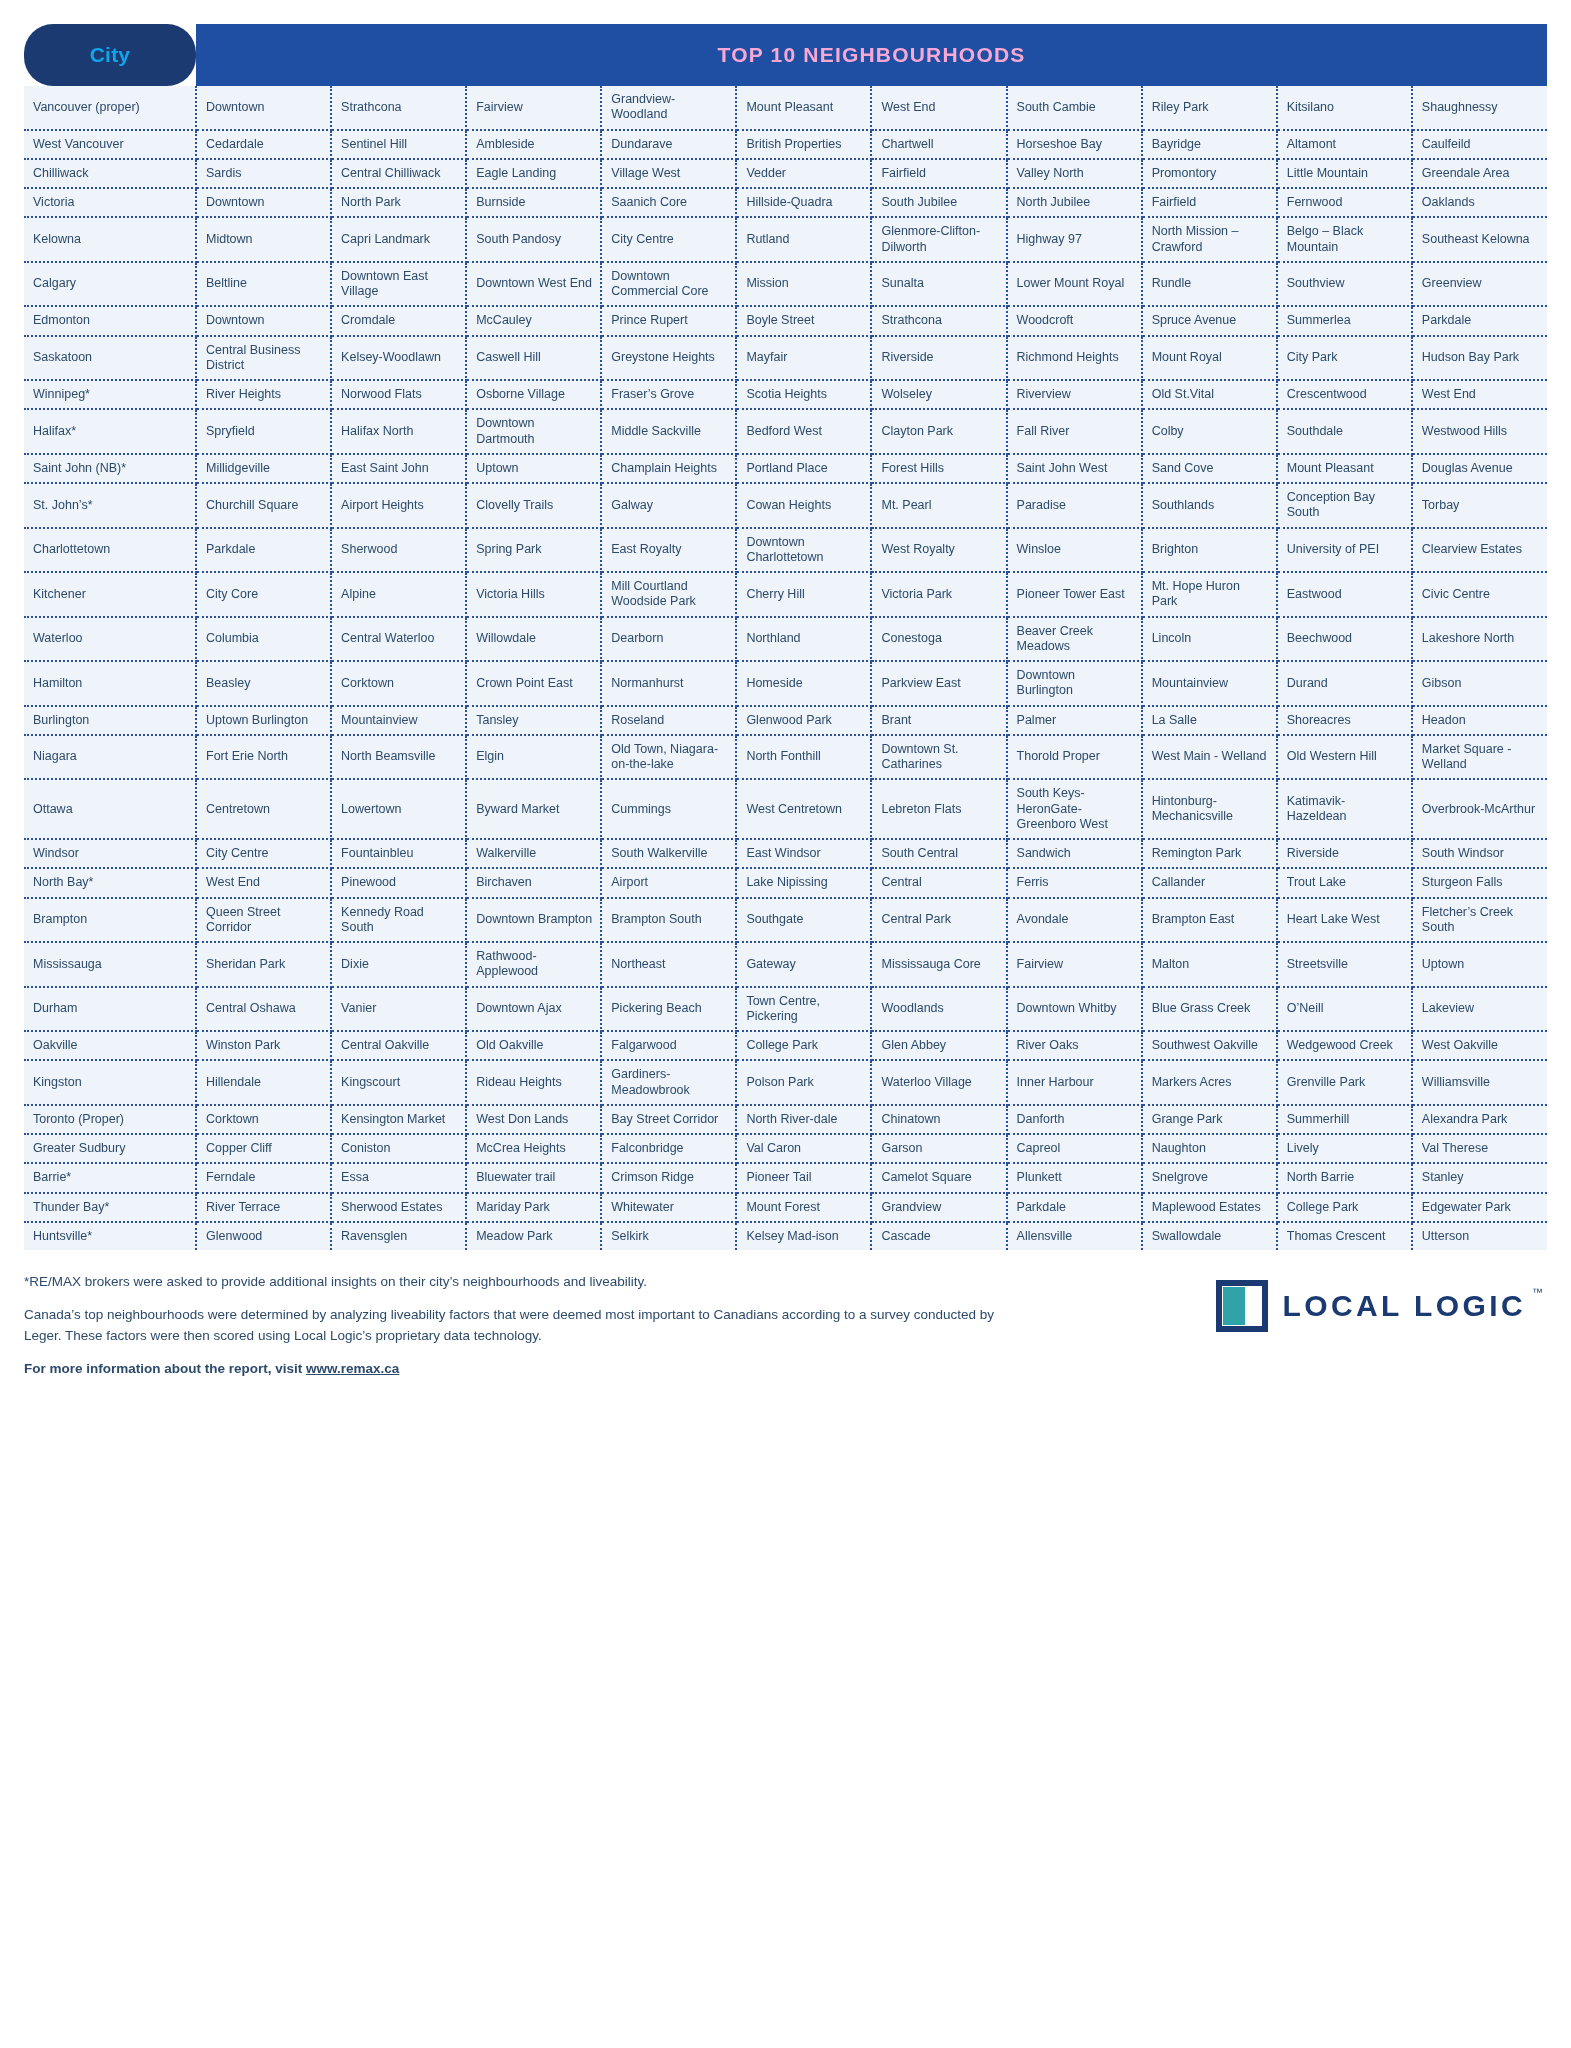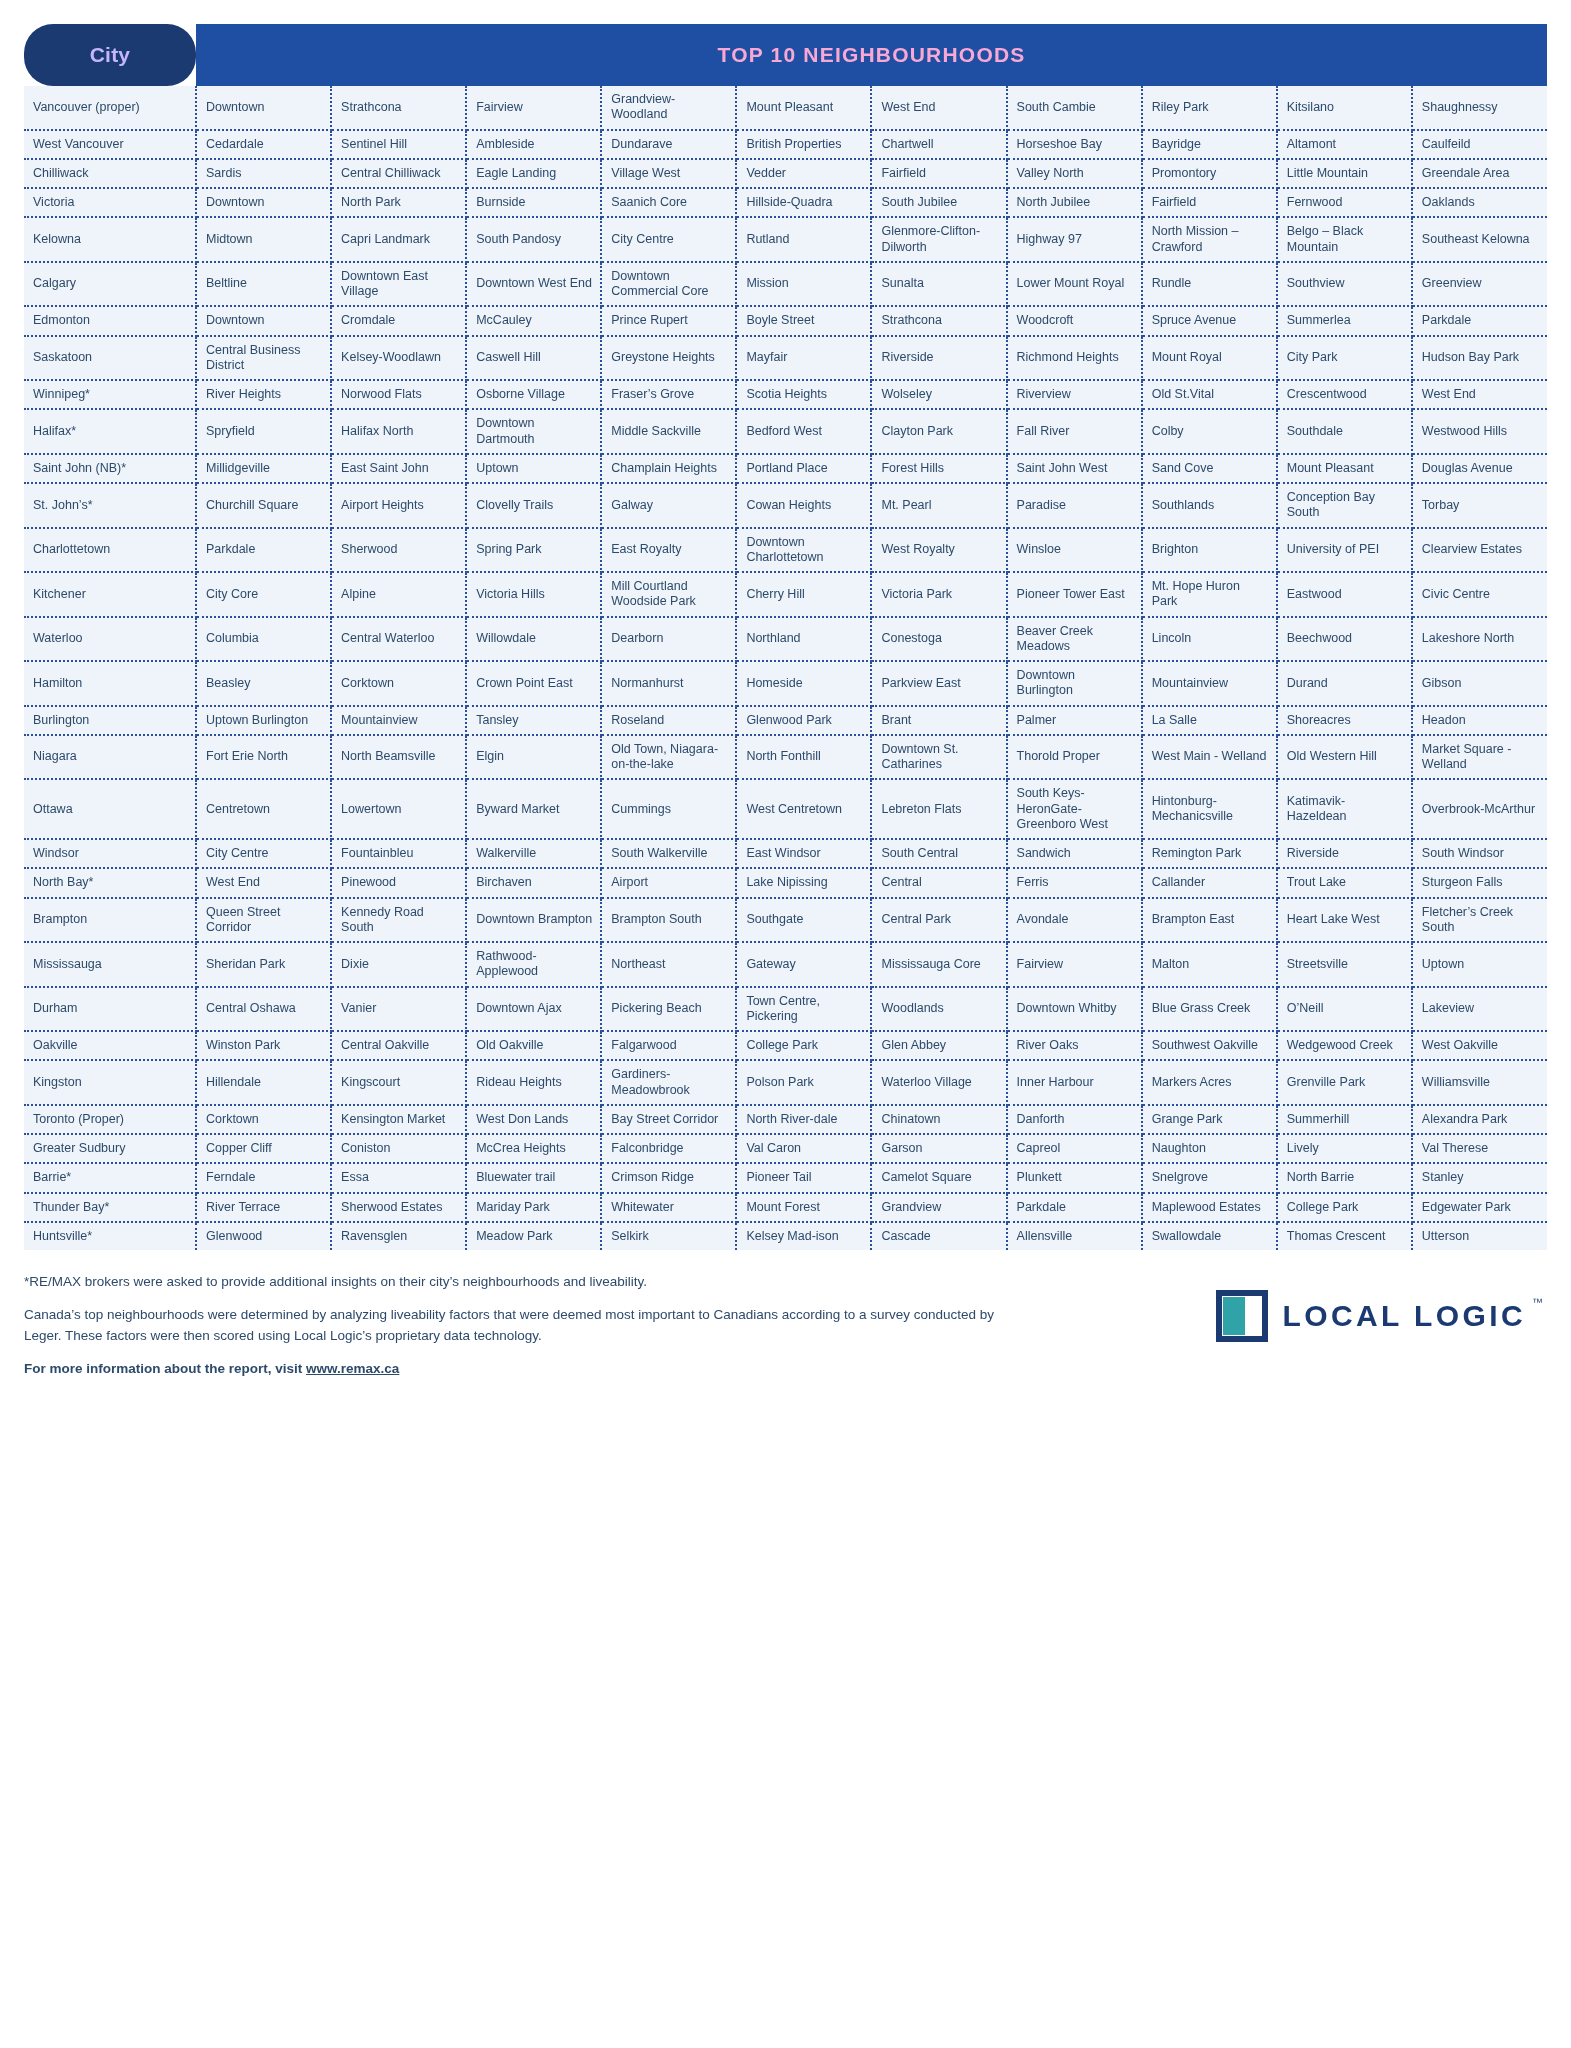--- a/index.html
+++ b/index.html
@@ -19,21 +19,21 @@
 
   
   .header-band {
     display: flex;
     width: 1523px;
     height: 62px;
   }
   .header-city {
     width: 172px;
     background: #1b3a72;
-    color: #c4b5fd;
+    color: #0ea5e9;
     display: flex;
     align-items: center;
     justify-content: center;
     font-size: 21px;
     font-weight: bold;
     letter-spacing: .2px;
     border-radius: 29px;
   }
   .header-top10 {
     flex: 1;
@@ -106,21 +106,21 @@
   .footnotes a {
     color: #2d4a6b;
     text-decoration: underline;
   }
 
   .logo {
     display: flex;
     align-items: center;
     gap: 14px;
     padding-right: 4px;
-    margin-top: 18px;
+    margin-top: 8px;
   }
   .logo-mark {
     width: 52px;
     height: 52px;
     border: 6px solid #1b3a72;
     position: relative;
     flex: 0 0 auto;
   }
   .logo-mark::after {
     content: "";

